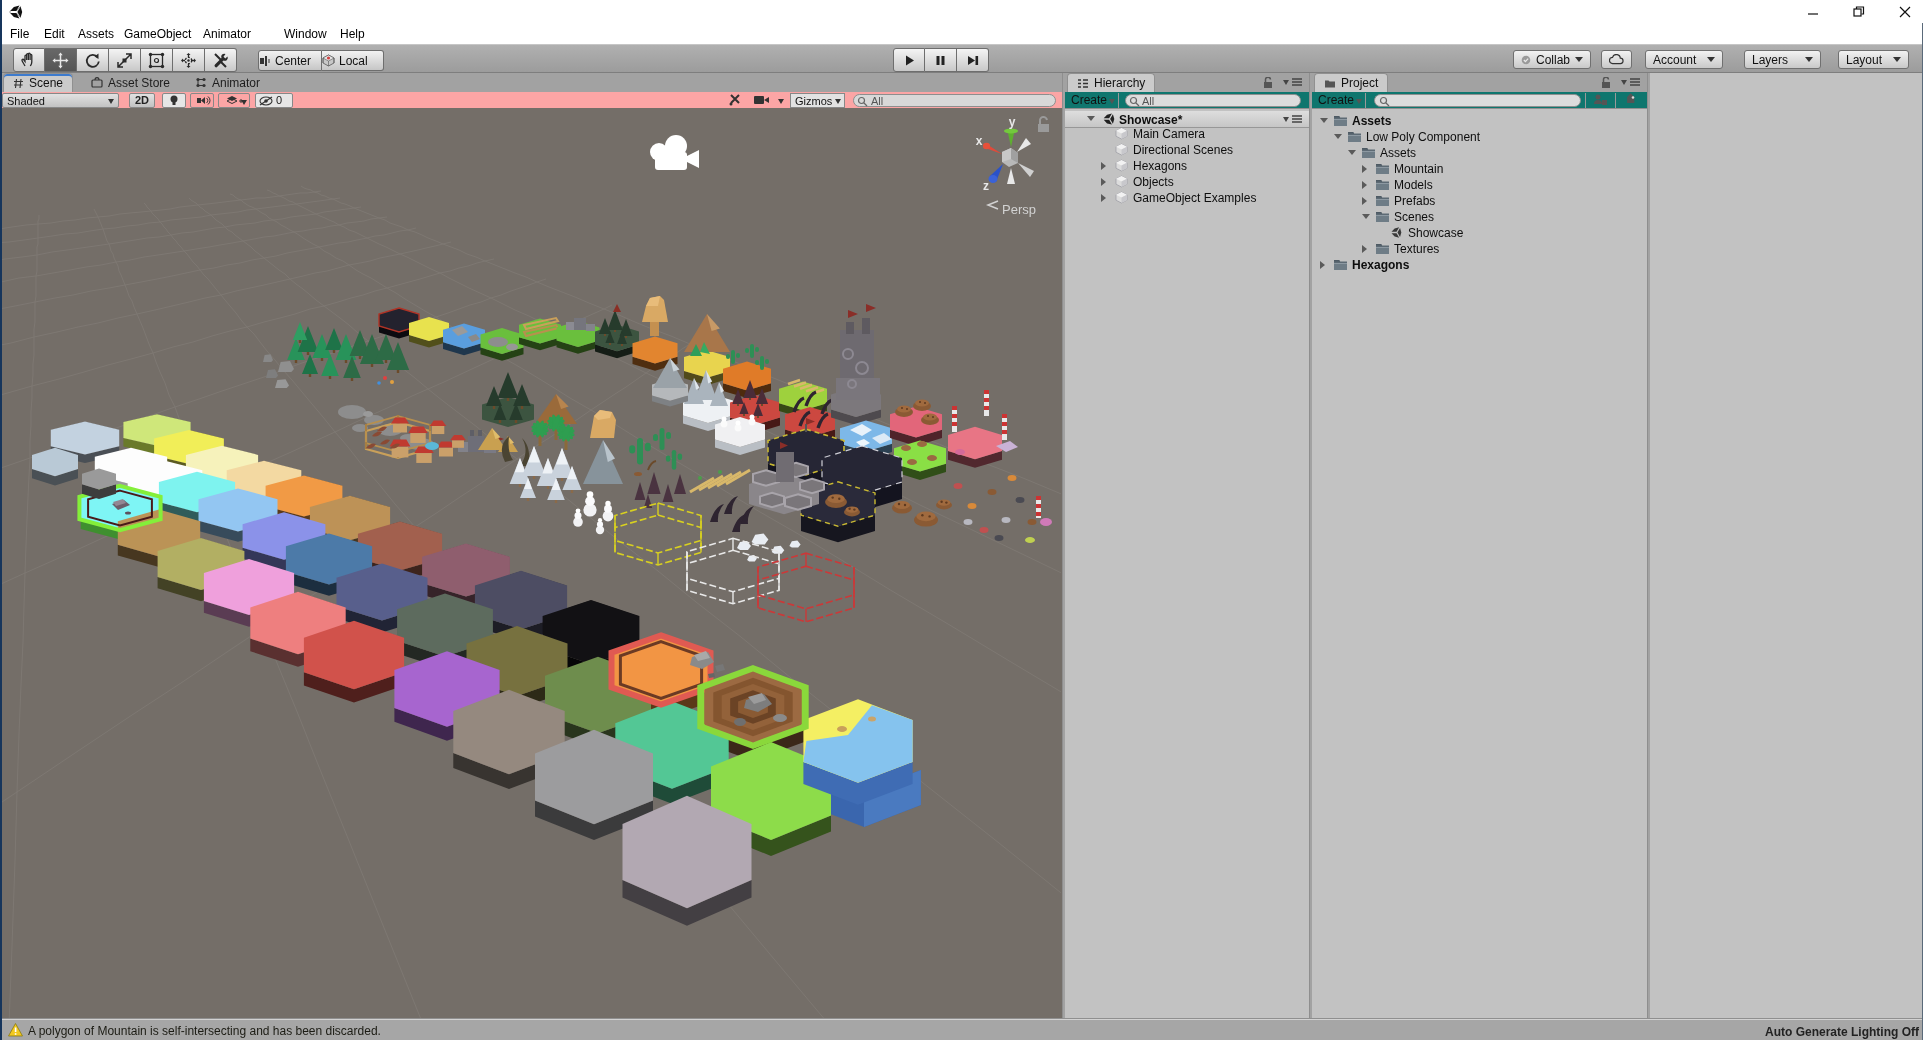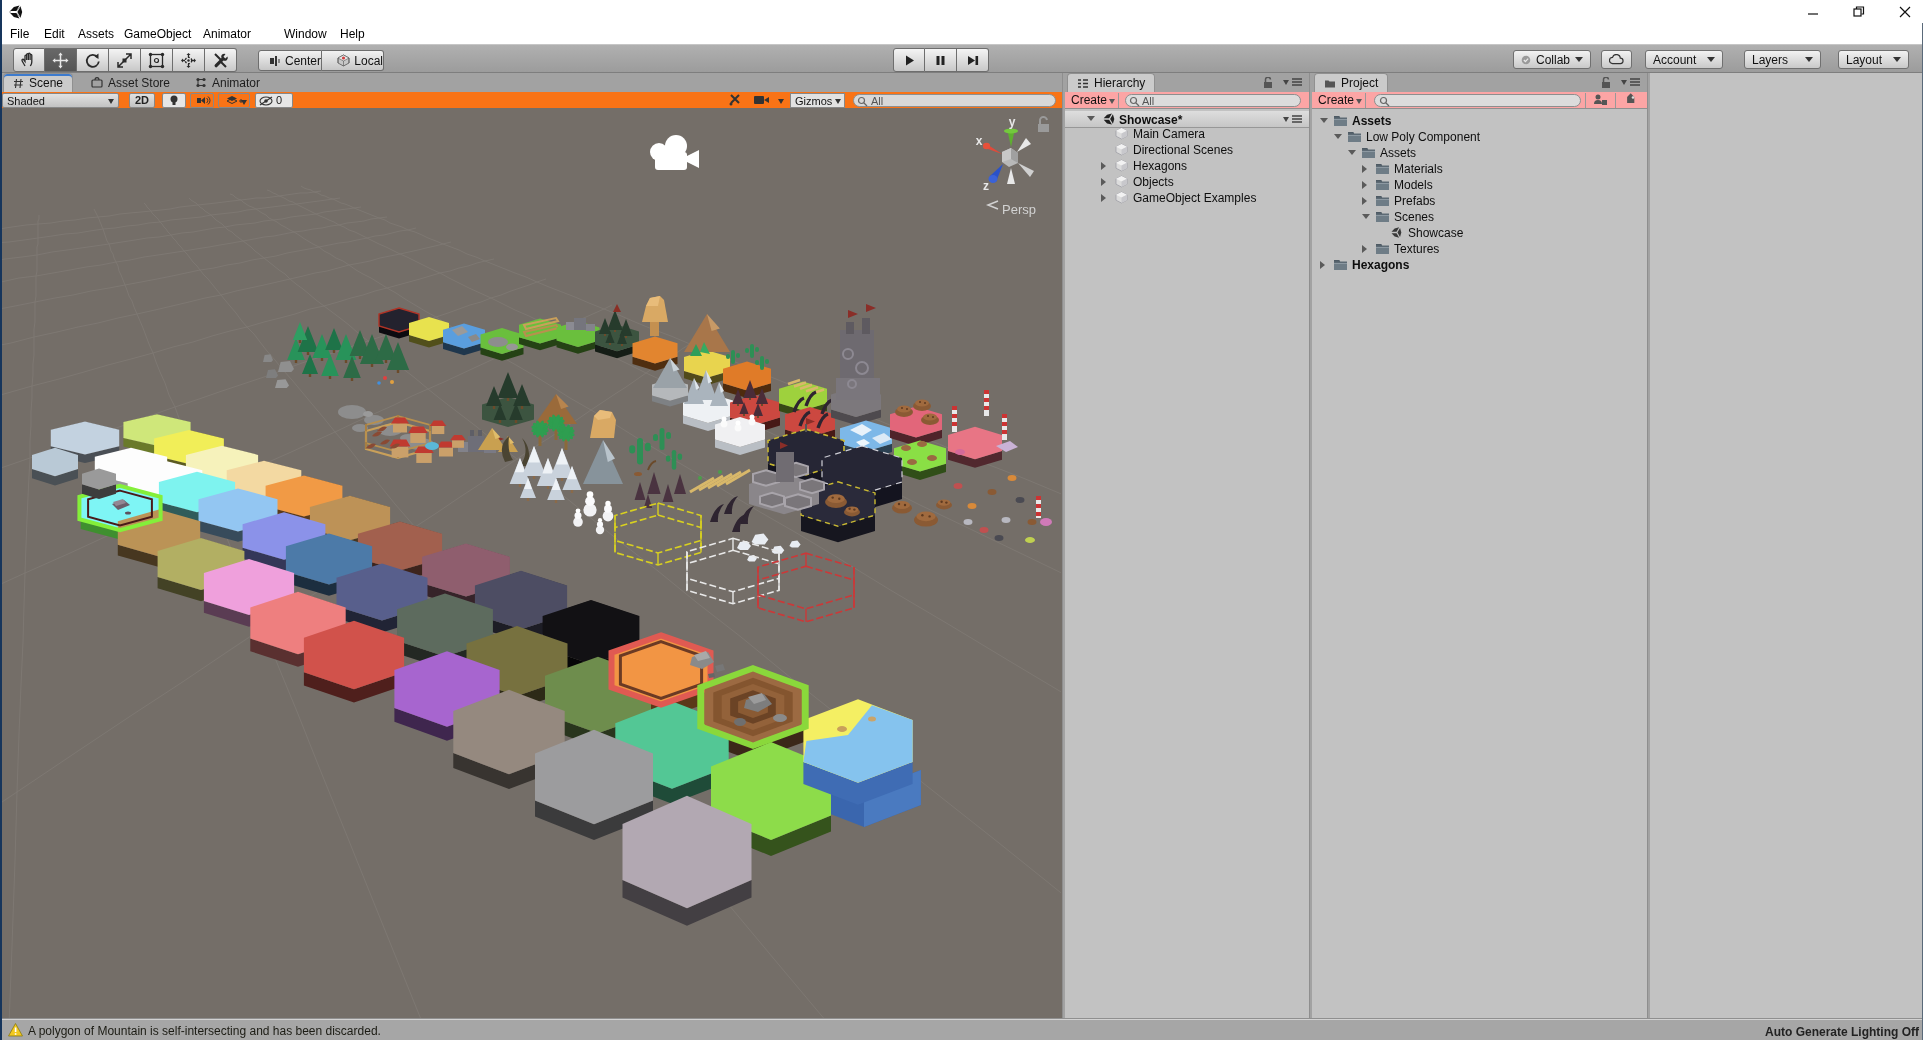--- a/index.html
+++ b/index.html
@@ -4,29 +4,29 @@
 body{width:1923px;height:1040px;overflow:hidden;font-family:"Liberation Sans",sans-serif;background:#c2c2c2;position:relative}
 .titlebar{position:absolute;left:0;top:0;width:1923px;height:23px;background:#fff;color:#000;font-size:12px}
 .titletext{position:absolute;left:26px;top:5px}
 .winbtns{position:absolute;right:12px;top:4px;display:flex;gap:34px;font-size:13px;color:#111}
 .menubar{position:absolute;left:0;top:23px;width:1923px;height:21px;background:#fff;color:#000;font-size:12px}
 .menubar span{position:absolute;top:4px}
 .toolbar{position:absolute;left:0;top:44px;width:1923px;height:29px;background:linear-gradient(#b0b0b0,#9c9c9c);border-top:1px solid #c6c6c6;border-bottom:1px solid #7e7e7e}
 .tbtn{position:absolute;height:24px;top:3px;background:linear-gradient(#f4f4f4,#c8c8c8);border:1px solid #6e6e6e;display:flex;align-items:center;justify-content:center}
 .tbtn.dark{background:linear-gradient(#686868,#555);}
 .tbtn.first{border-radius:3px 0 0 3px}.tbtn.last{border-radius:0 3px 3px 0}
-.tbtn2{position:absolute;height:21px;top:5px;background:linear-gradient(#f2f2f2,#c6c6c6);border:1px solid #6e6e6e;display:flex;align-items:center;justify-content:flex-end;font-size:12px;color:#111;gap:4px}
+.tbtn2{position:absolute;height:21px;top:5px;background:linear-gradient(#f2f2f2,#c6c6c6);border:1px solid #6e6e6e;display:flex;align-items:center;justify-content:flex-start;font-size:12px;color:#111;gap:4px}
 .rbtn{position:absolute;height:19px;top:5px;background:linear-gradient(#f2f2f2,#c9c9c9);border:1px solid #707070;border-radius:3px;font-size:12px;color:#111;display:flex;align-items:center;padding:0 7px;gap:5px}
 .caret{width:0;height:0;border-left:4px solid transparent;border-right:4px solid transparent;border-top:5px solid #333;display:inline-block}
 .main{position:absolute;left:0;top:73px;width:1923px;height:945px}
 .tabrow{position:absolute;height:19px;left:0;right:0;top:0;background:#a2a2a2}
 .tab{position:absolute;top:0;height:19px;background:#cbcbcb;border-radius:4px 4px 0 0;font-size:12px;color:#111;display:flex;align-items:center;padding:0 9px;gap:5px;border:1px solid #909090;border-bottom:none}
 .tab.inactive{background:transparent;border:none;color:#1d1d1d}
 .tab.scenetab{box-shadow:inset 0 2px 0 #3d7bce}
-.panelbar{position:absolute;left:0;right:0;top:19px;height:17px;background:#fca5a5;border-bottom:1px solid #909090}
+.panelbar{position:absolute;left:0;right:0;top:19px;height:17px;background:#0f766e;border-bottom:1px solid #909090}
 .search{position:absolute;height:13px;top:2px;background:#dcdcdc;border:1px solid #8e8e8e;border-radius:7px}
 .content{position:absolute;left:0;right:0;top:36px;bottom:0;background:#c2c2c2}
 .row{position:absolute;left:0;right:0;height:16px;font-size:12px;color:#0e0e0e;white-space:nowrap}
 .arrow{width:0;height:0;border-top:4px solid transparent;border-bottom:4px solid transparent;border-left:5px solid #5a5a5a;display:inline-block;position:absolute;top:4px}
 .arrowd{width:0;height:0;border-left:4.5px solid transparent;border-right:4.5px solid transparent;border-top:5.5px solid #5a5a5a;display:inline-block;position:absolute;top:5px}
 .statusbar{position:absolute;left:0;top:1018px;width:1923px;height:22px;background:#a6a6a6;border-top:1px solid #8f8f8f;box-shadow:inset 0 1px 0 #d2d2d2;font-size:12px;color:#1c1c14}
 svg{display:block}
 </style></head>
 <body>
 <div class="titlebar">
@@ -162,21 +162,21 @@
           </svg>Asset Store</div>
       <div class="tab inactive" style="left:186px">
         <svg width="12" height="11" viewBox="0 0 12 11">
             <circle cx="3" cy="2.5" r="1.6" fill="#333"></circle>
             <circle cx="9" cy="2.5" r="1.6" fill="#333"></circle>
             <circle cx="3" cy="8.5" r="1.6" fill="#333"></circle>
             <circle cx="9" cy="8.5" r="1.6" fill="#333"></circle>
             <path d="M3,2.5 H9 M3,8.5 H9 M3,2.5 V8.5" stroke="#333" stroke-width="1"></path>
           </svg>Animator</div>
     </div>
-    <div class="panelbar" style="background:#f97316;height:17px">
+    <div class="panelbar" style="background:#fca5a5;height:17px">
       <div style="position:absolute;left:2px;top:1px;width:117px;height:15px;background:linear-gradient(#e2e2e2,#c2c2c2);border:1px solid #888;border-radius:2px;font-size:11px;color:#111;padding:1px 4px">Shaded<span class="caret" style="position:absolute;right:4px;top:5px;border-left-width:3.5px;border-right-width:3.5px"></span></div>
       <div style="position:absolute;left:129px;top:1px;width:26px;height:15px;background:linear-gradient(#e2e2e2,#c2c2c2);border:1px solid #888;border-radius:2px;font-size:11px;font-weight:bold;color:#222;text-align:center">2D</div>
       <div style="position:absolute;left:162px;top:1px;width:24px;height:15px;background:#e6e6e6;border:1px solid #888;border-radius:2px">
           <svg width="22" height="13" viewBox="0 0 22 13">
             <circle cx="11" cy="5" r="3.5" fill="#333"></circle>
             <rect x="9.5" y="8" width="3" height="3" fill="#333"></rect>
           </svg>
         </div>
       <div style="position:absolute;left:190px;top:1px;width:24px;height:15px;border:1px solid #888;border-radius:2px">
           <svg width="22" height="13" viewBox="0 0 22 13">
@@ -1004,21 +1004,21 @@
           <span style="position:absolute;left:68px;top:1px">Assets</span>
         </div>
 <div class="row" style="top:52px">
           <span class="arrow" style="left:50px"></span>
           <svg width="15" height="13" viewBox="0 0 15 13" style="position:absolute;left:63px;top:1px">
             <path d="M1,2 H6 L7.2,3.5 H14 V12 H1 Z" fill="#5d6a74"></path>
             <path d="M1,5.5 H14 V12 H1 Z" fill="#6e7c86"></path>
             <path d="M1,2 H6 L7.2,3.5 H1 Z" fill="#4e5a64"></path>
             <rect x="1" y="5" width="13" height="1" fill="#8d99a2"></rect>
           </svg>
-          <span style="position:absolute;left:82px;top:1px">Materials</span>
+          <span style="position:absolute;left:82px;top:1px">Mountain</span>
         </div>
 <div class="row" style="top:68px">
           <span class="arrow" style="left:50px"></span>
           <svg width="15" height="13" viewBox="0 0 15 13" style="position:absolute;left:63px;top:1px">
             <path d="M1,2 H6 L7.2,3.5 H14 V12 H1 Z" fill="#5d6a74"></path>
             <path d="M1,5.5 H14 V12 H1 Z" fill="#6e7c86"></path>
             <path d="M1,2 H6 L7.2,3.5 H1 Z" fill="#4e5a64"></path>
             <rect x="1" y="5" width="13" height="1" fill="#8d99a2"></rect>
           </svg>
           <span style="position:absolute;left:82px;top:1px">Models</span>

